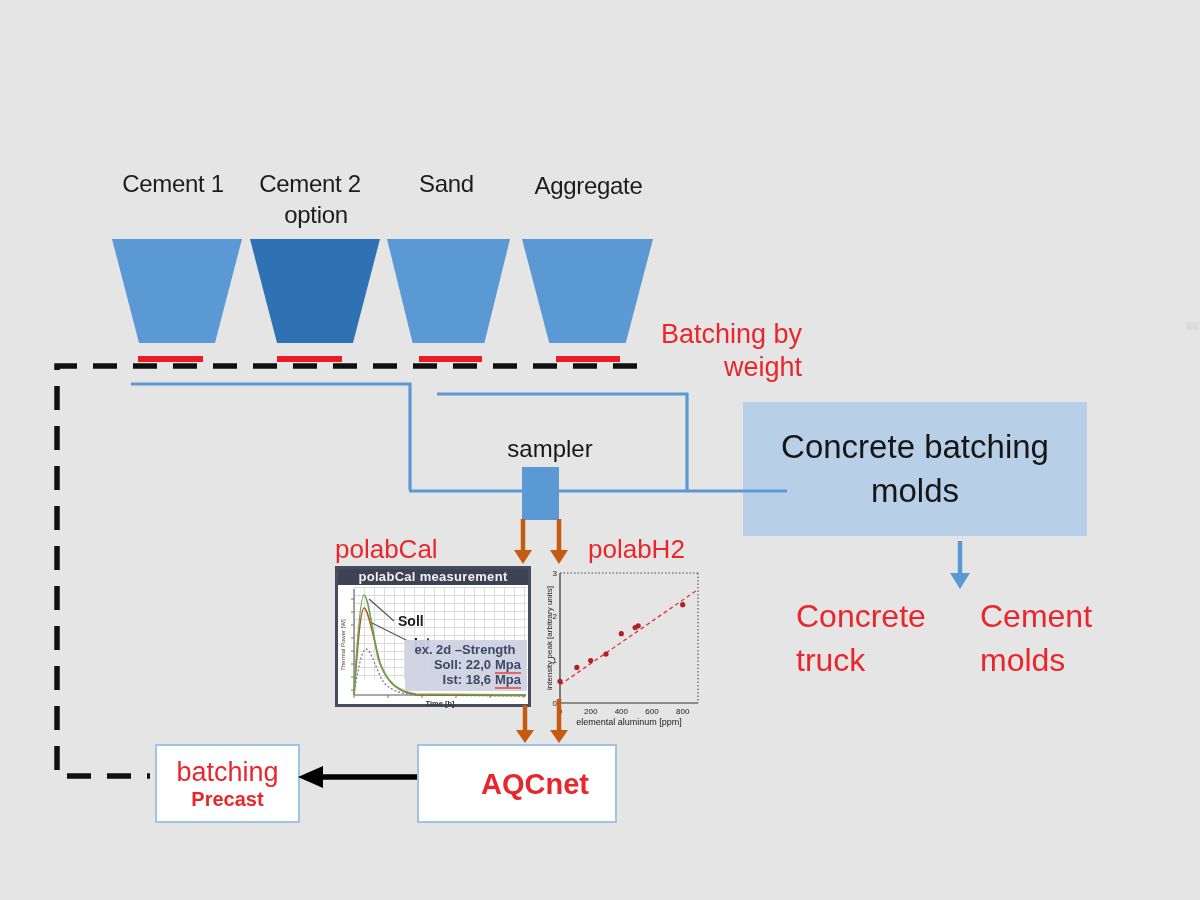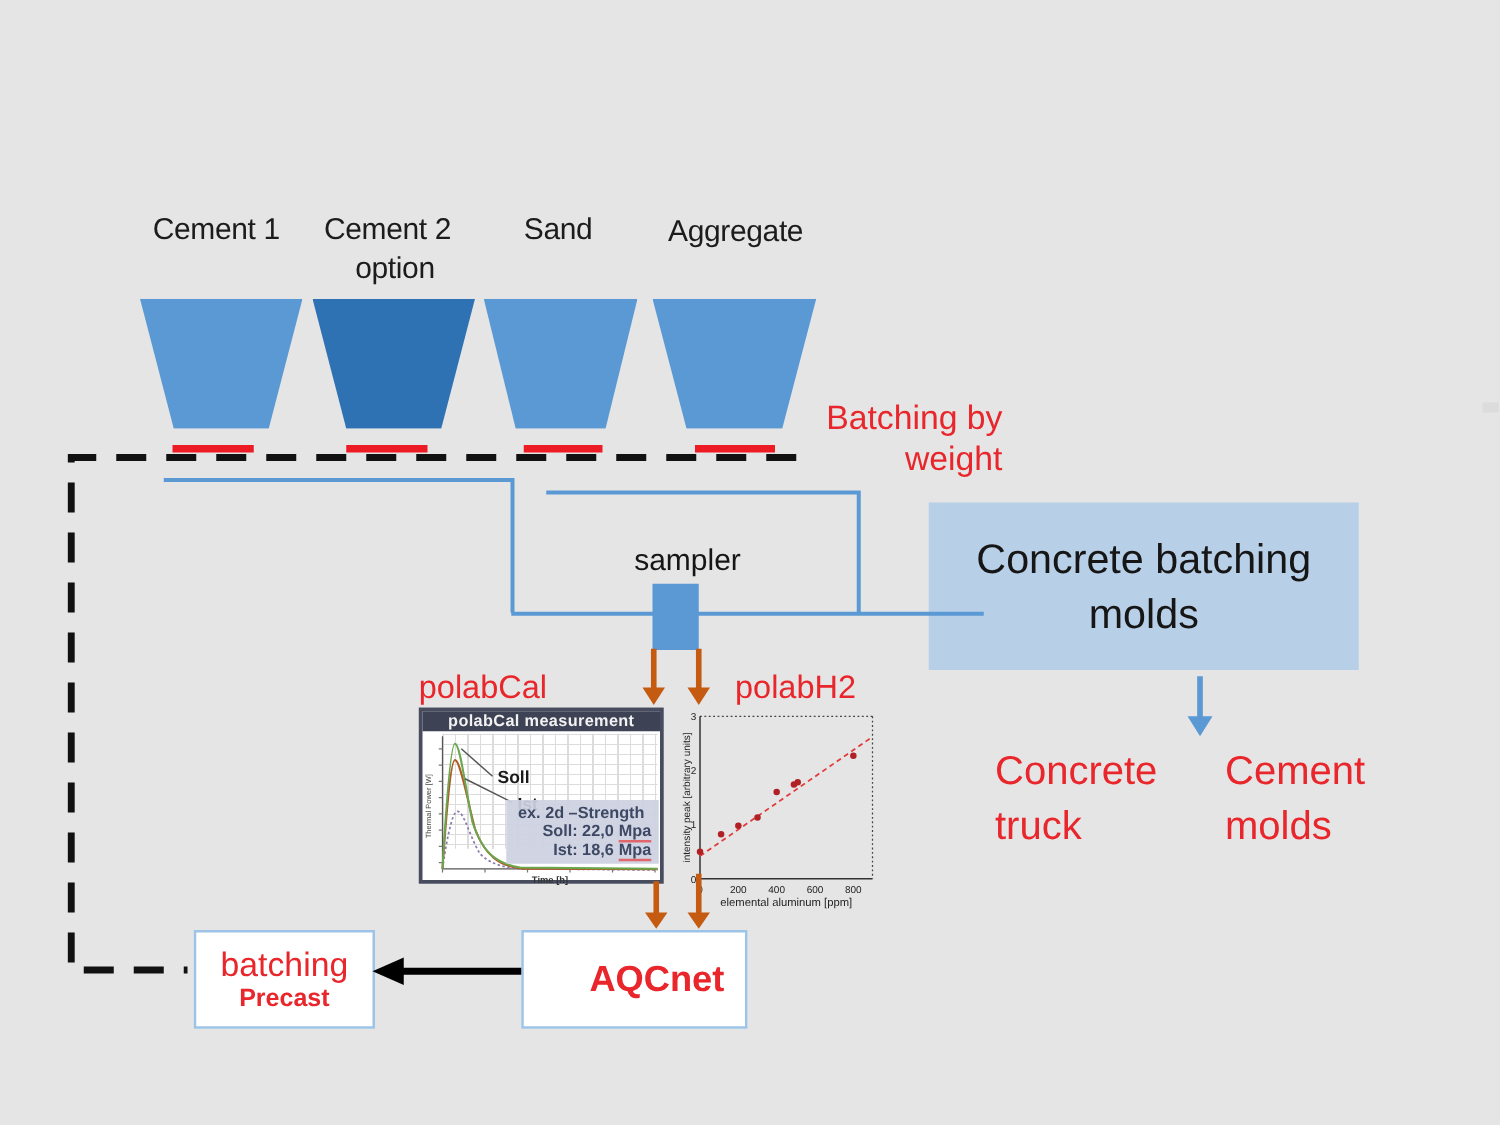--- a/index.html
+++ b/index.html
@@ -169,21 +169,21 @@
         <text x="11" y="11" font-size="8" fill="#222" text-anchor="end">3</text>
       </g>
     <text x="6" y="73" font-size="8" fill="#222" text-anchor="middle" transform="rotate(-90 6 73)">intensity peak [arbitrary units]</text>
     <text x="83" y="160" font-size="9" fill="#222" text-anchor="middle">elemental aluminum [ppm]</text>
   </svg>
 
   <div class="io-box" style="left:155px;width:145px;">
     <div class="io-title red-text">batching</div>
     <div class="io-sub red-text">Precast</div>
   </div>
-  <div class="io-box" style="left:417px;width:181px;padding-left:36px;">
+  <div class="io-box" style="left:417px;width:200px;padding-left:36px;">
     <div class="io-title big red-text">AQCnet</div>
   </div>
 
   <svg class="abs overlay" style="left:0;top:0;" width="1200" height="900">
 
     <g fill="#ed1c24">
       <rect x="138" y="356" width="65" height="6"></rect>
       <rect x="277" y="356" width="65" height="6"></rect>
       <rect x="419" y="356" width="63" height="6"></rect>
       <rect x="556" y="356" width="64" height="6"></rect>

